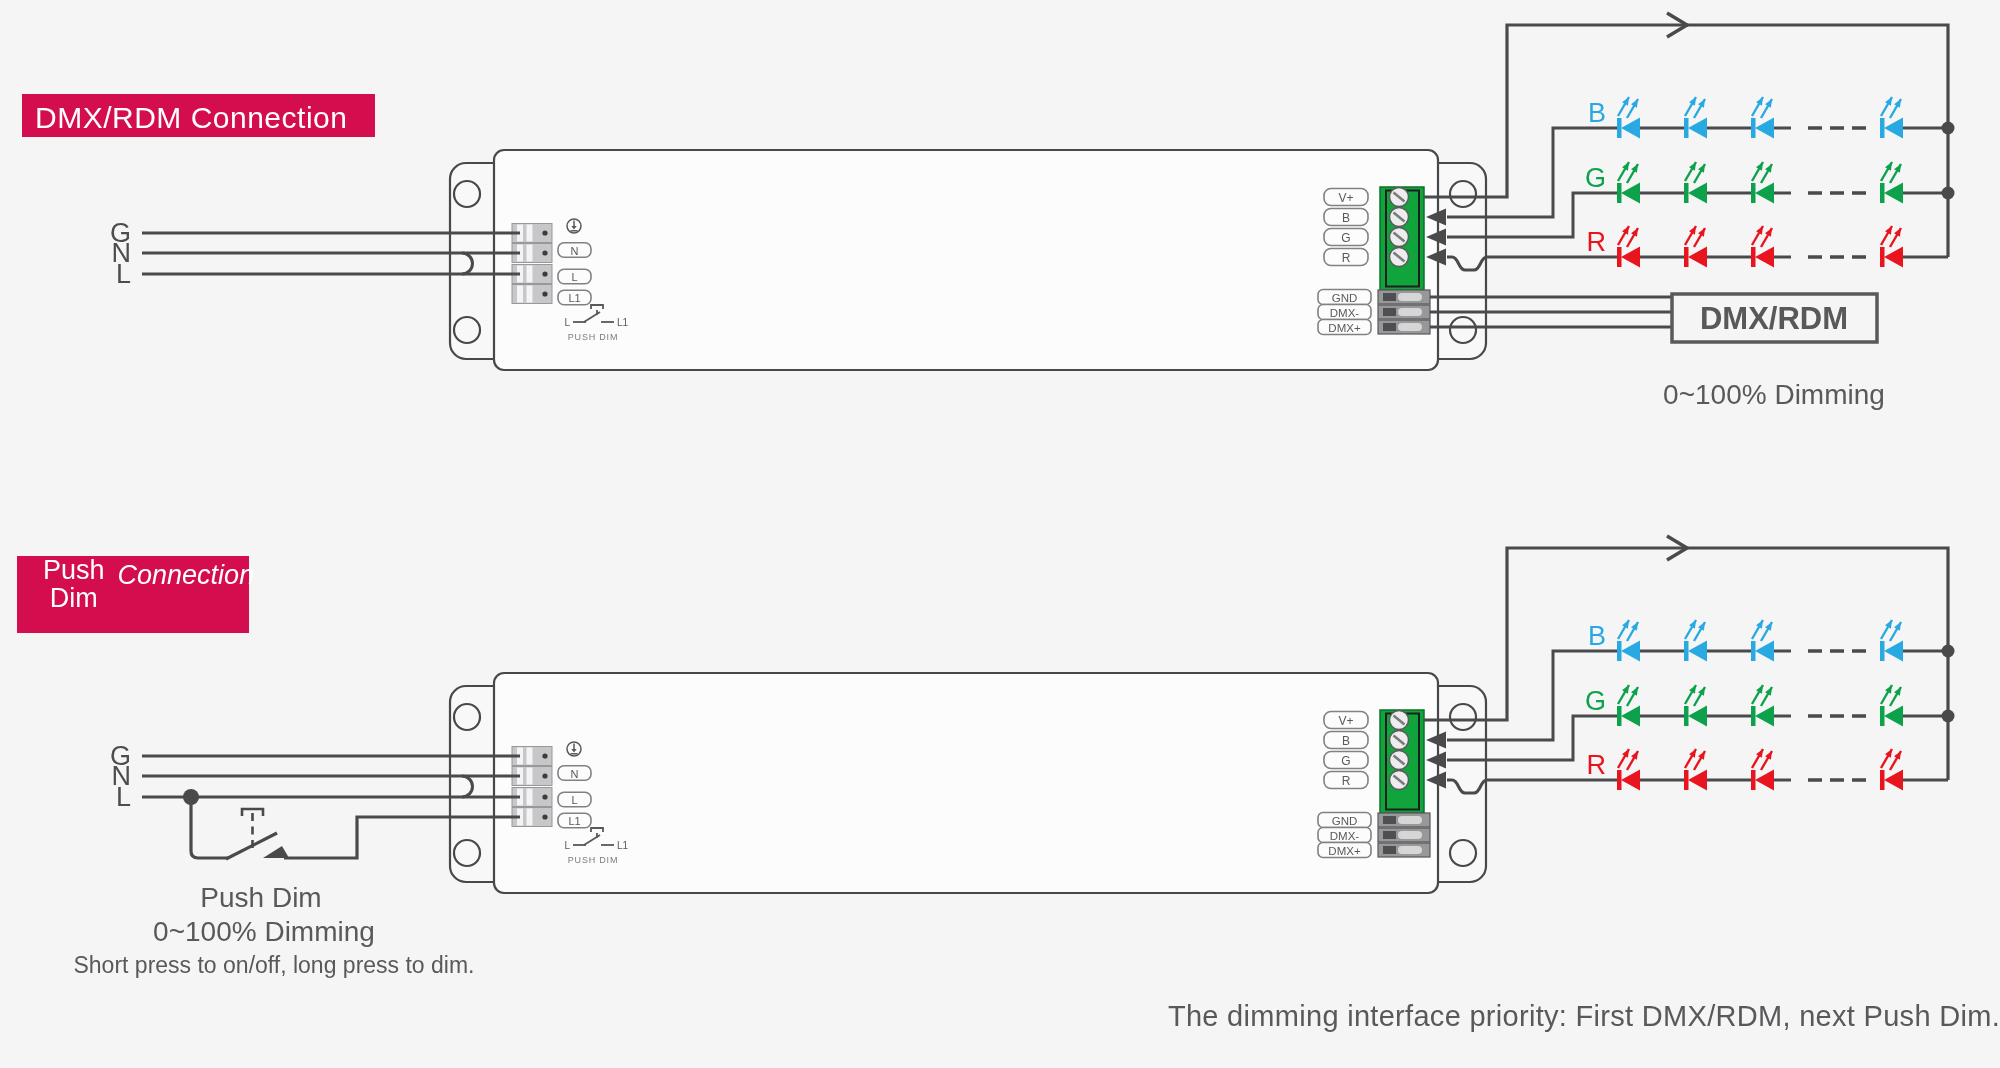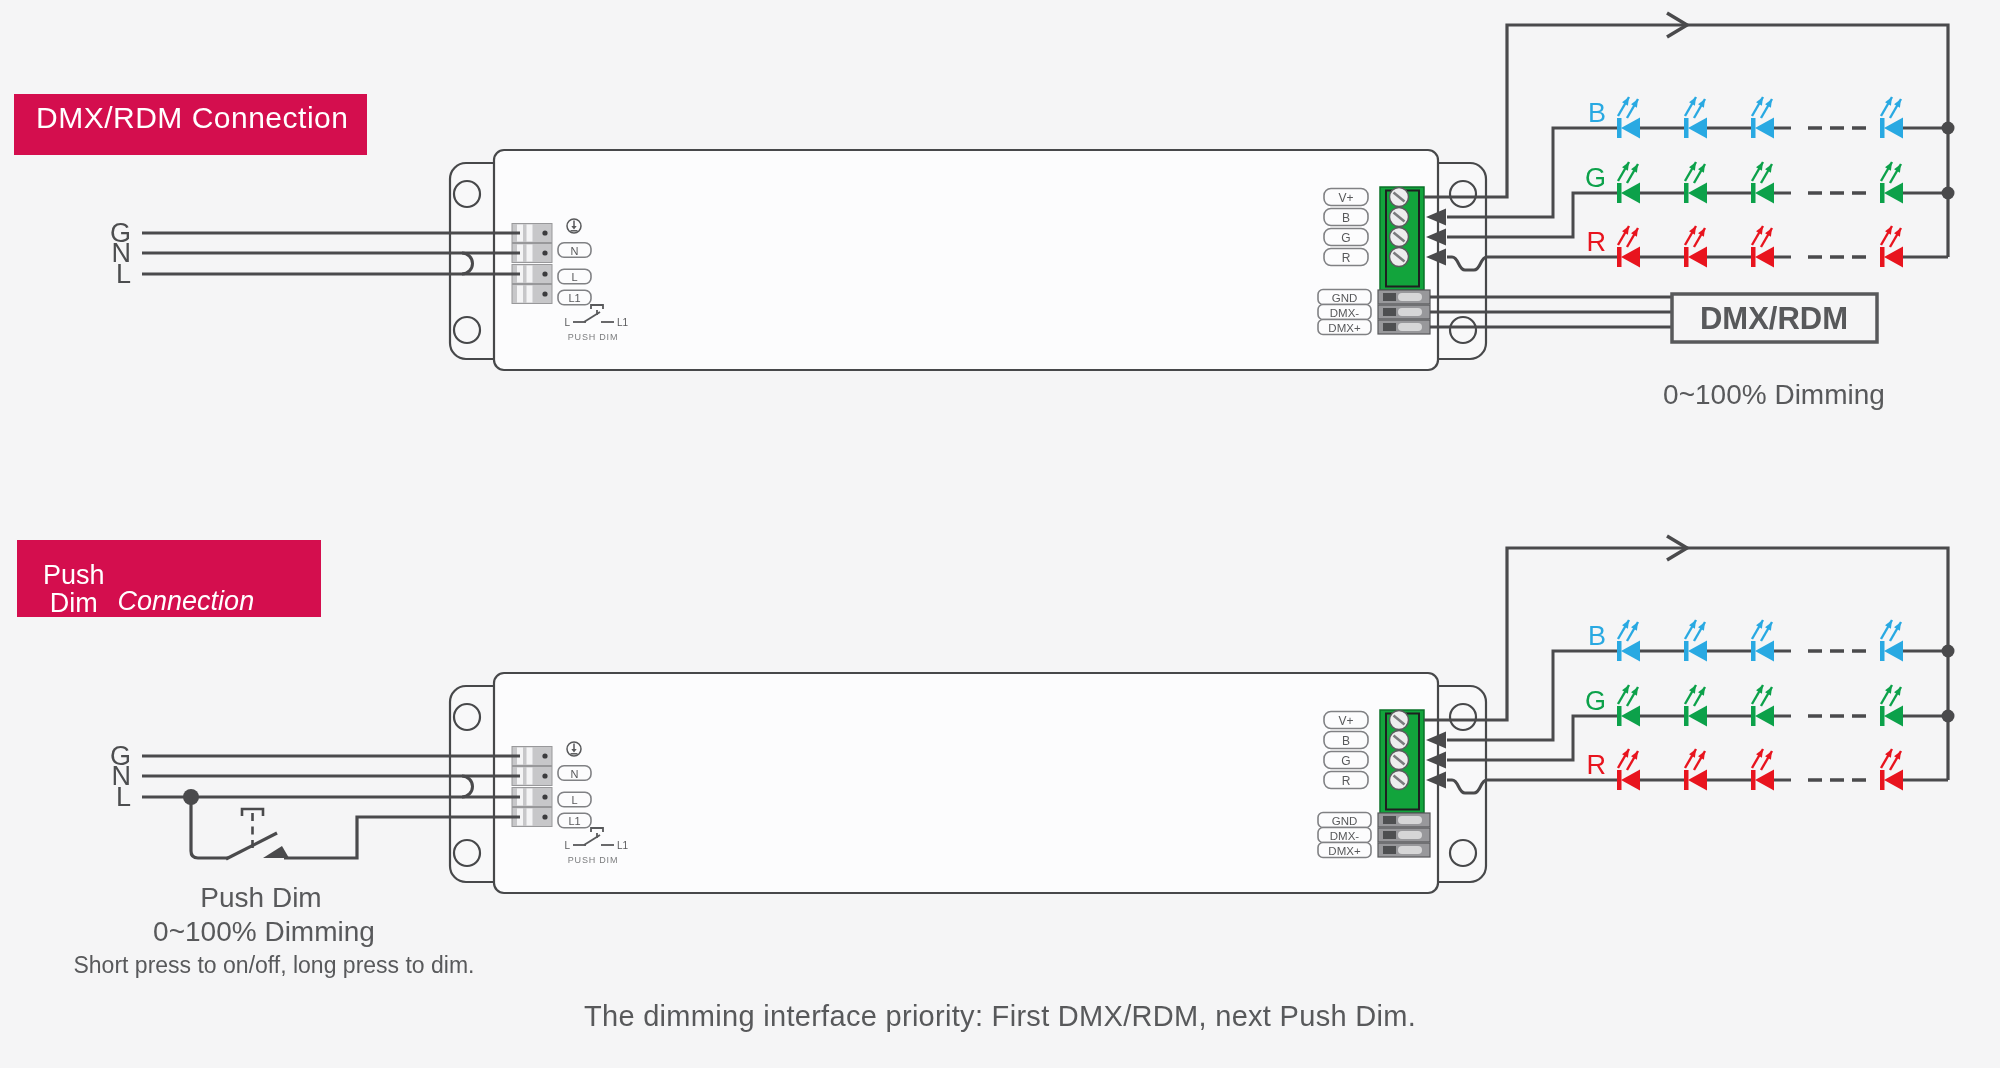--- a/index.html
+++ b/index.html
@@ -5,31 +5,31 @@
   html,body{margin:0;padding:0;}
   body{
     width:2000px;height:1068px;position:relative;overflow:hidden;
     background:#f5f5f6;
     font-family:"Liberation Sans","DejaVu Sans",sans-serif;
   }
   .badge{
     position:absolute;color:#fff;
   }
   .badge1{
-    left:14px;top:94px;width:353px;height:61px;line-height:47px;
-    font-size:30px;padding-left:22px;box-sizing:border-box;letter-spacing:.5px;
+    left:22px;top:94px;width:353px;height:43px;line-height:47px;
+    font-size:30px;padding-left:13px;box-sizing:border-box;letter-spacing:.5px;
   }
   .badge2{
-    left:17px;top:540px;width:304px;height:77px;
-    display:flex;align-items:flex-end;font-size:27px;
+    left:17px;top:556px;width:232px;height:77px;
+    display:flex;align-items:flex-start;font-size:27px;
   }
   .badge2 .stack{margin-left:26px;line-height:28px;text-align:center;}
   .badge2 .suffix{margin-left:13px;padding-top:4px;font-style:italic;}
   .footer{
-    position:absolute;left:0;right:0;top:1000px;text-align:center;
+    position:absolute;left:0;right:0;top:1000px;text-align:right;
     font-size:29px;color:#58595b;letter-spacing:.3px;
   }
   svg{position:absolute;left:0;top:0;}
   svg text{font-family:"Liberation Sans","DejaVu Sans",sans-serif;}
 </style>
 </head>
 <body style="background: rgb(245, 245, 246);">
 
 <div class="badge badge1" style="background: rgb(212, 14, 78);">
   <span>DMX/RDM Connection</span>

